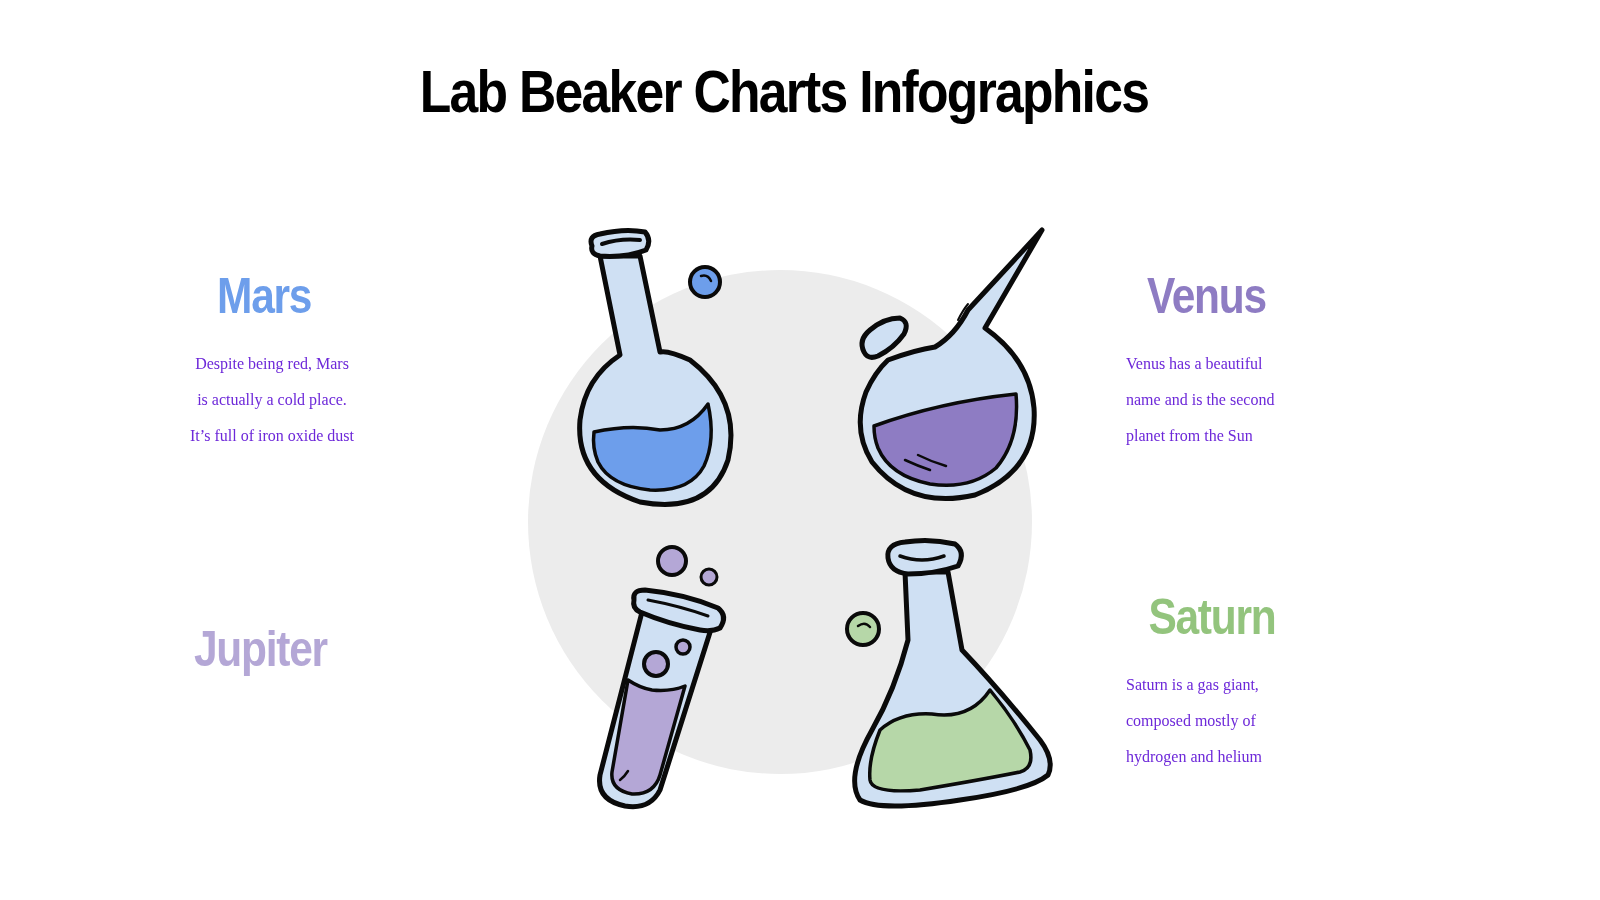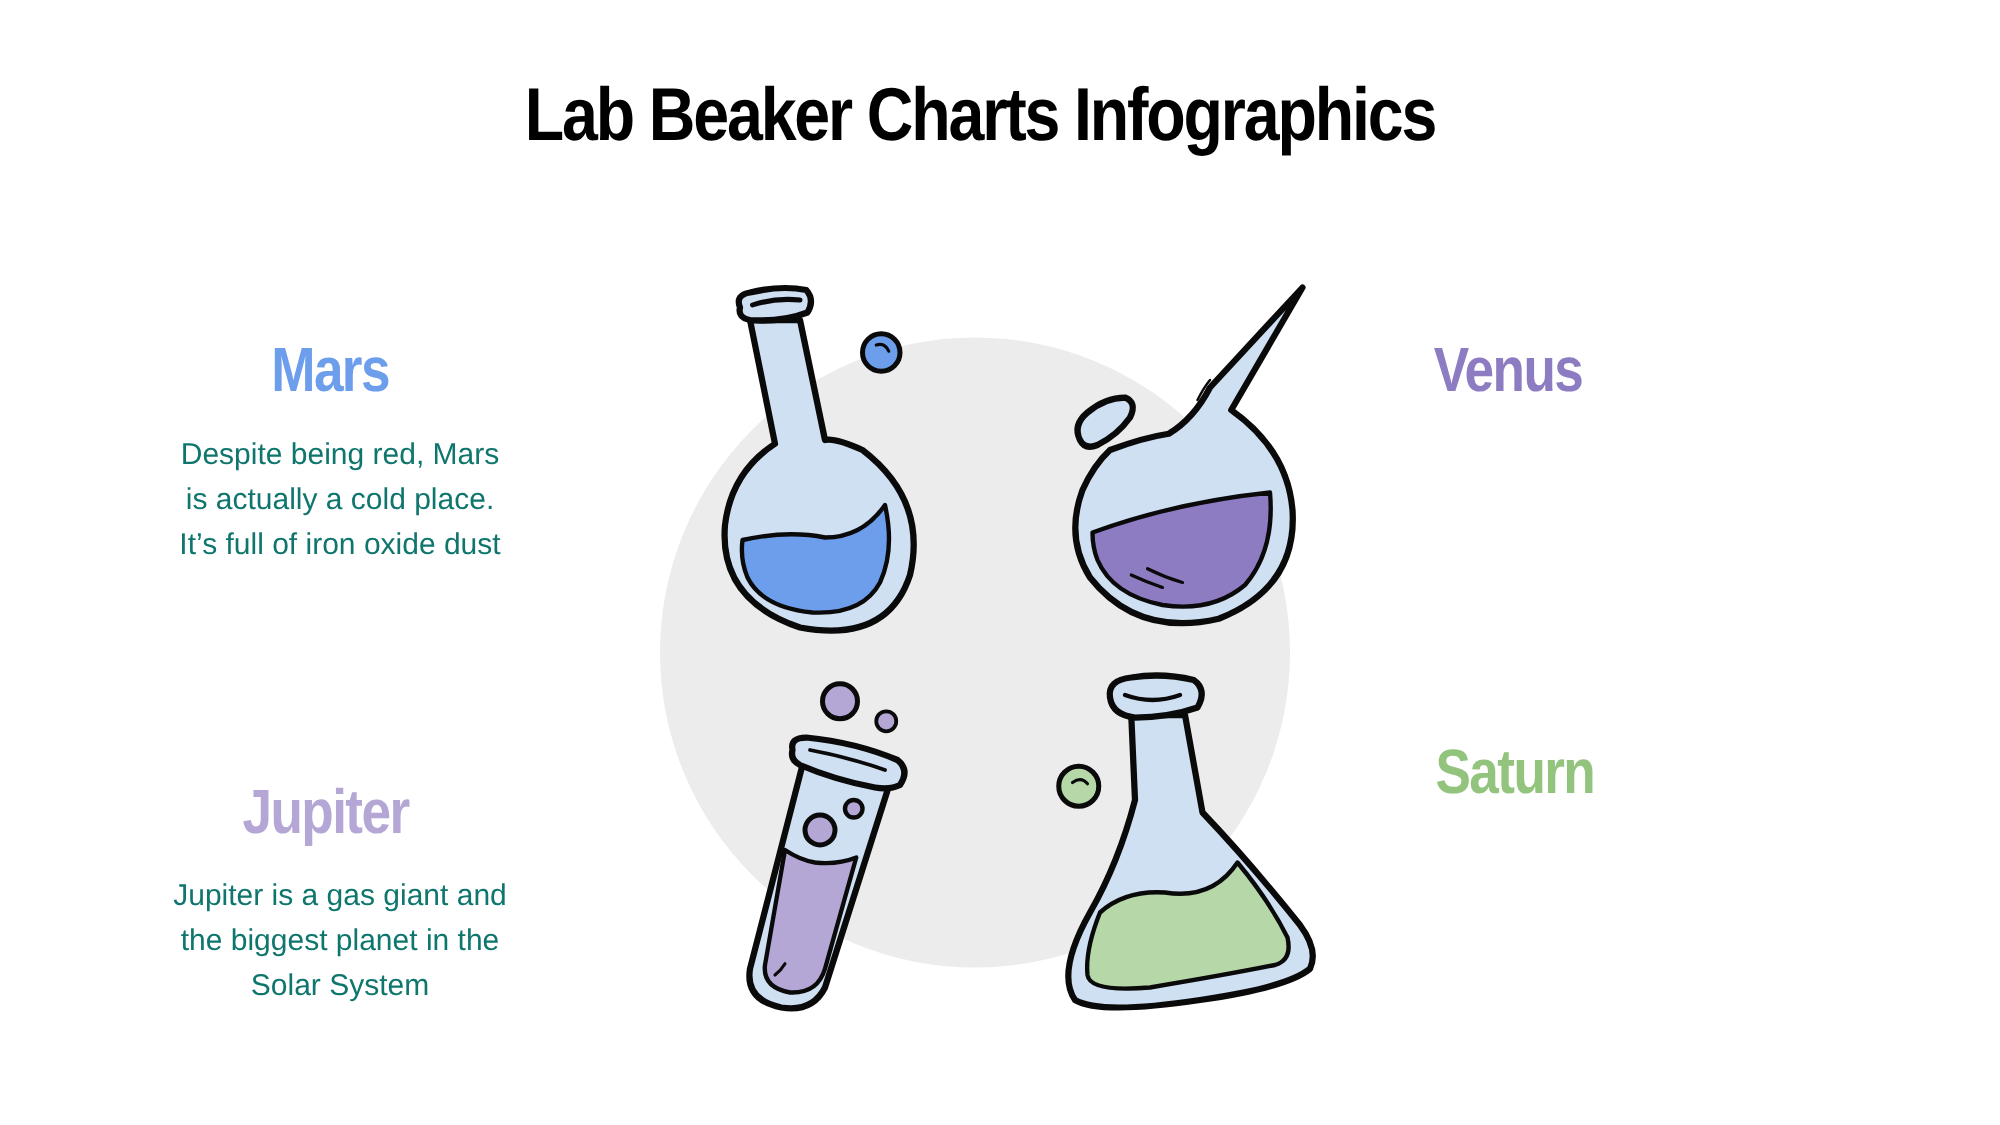--- a/index.html
+++ b/index.html
@@ -43,25 +43,25 @@
       font-size: 50px;
       line-height: 56px;
       letter-spacing: -1.5px;
       margin: 0;
       display: inline-block;
       transform: scaleX(0.85);
     }
     .block.left .heading { transform-origin: left center; }
     .block.right .heading { transform-origin: right center; }
     .block .desc {
-      font-family: Liberation Sans, sans-serif;
-      font-size: 24px;
+      font-family: Liberation Serif, serif;
+      font-size: 16px;
       line-height: 36px;
       margin: 22px 0 0 0;
-      color: #0f766e;
+      color: #6d28d9;
       white-space: pre-line;
     }
     #b-mars { top: 268px; }
     #b-venus { top: 268px; }
     #b-jupiter { top: 621px; }
     #b-saturn { top: 589px; }
 
     .art {
       position: absolute;
       left: 0;
@@ -122,24 +122,27 @@
 
 <div class="block left" id="b-mars">
   <h2 class="heading" style="color:#6d9eeb">Mars</h2>
   <p class="desc">Despite being red, Mars
 is actually a cold place.
 It’s full of iron oxide dust</p>
 </div>
 
 <div class="block right" id="b-venus">
   <h2 class="heading" style="color:#8e7cc3">Venus</h2>
+  <p class="desc">Venus has a beautiful
+name and is the second
+planet from the Sun</p>
 </div>
 
 <div class="block left" id="b-jupiter">
   <h2 class="heading" style="color:#b4a7d6">Jupiter</h2>
-  <p class="desc">Jupiter is a gas giant and
-the biggest planet in the
-Solar System</p>
 </div>
 
 <div class="block right" id="b-saturn">
   <h2 class="heading" style="color:#93c47d">Saturn</h2>
+  <p class="desc">Saturn is a gas giant,
+composed mostly of
+hydrogen and helium</p>
 </div>
 
 </body></html>

